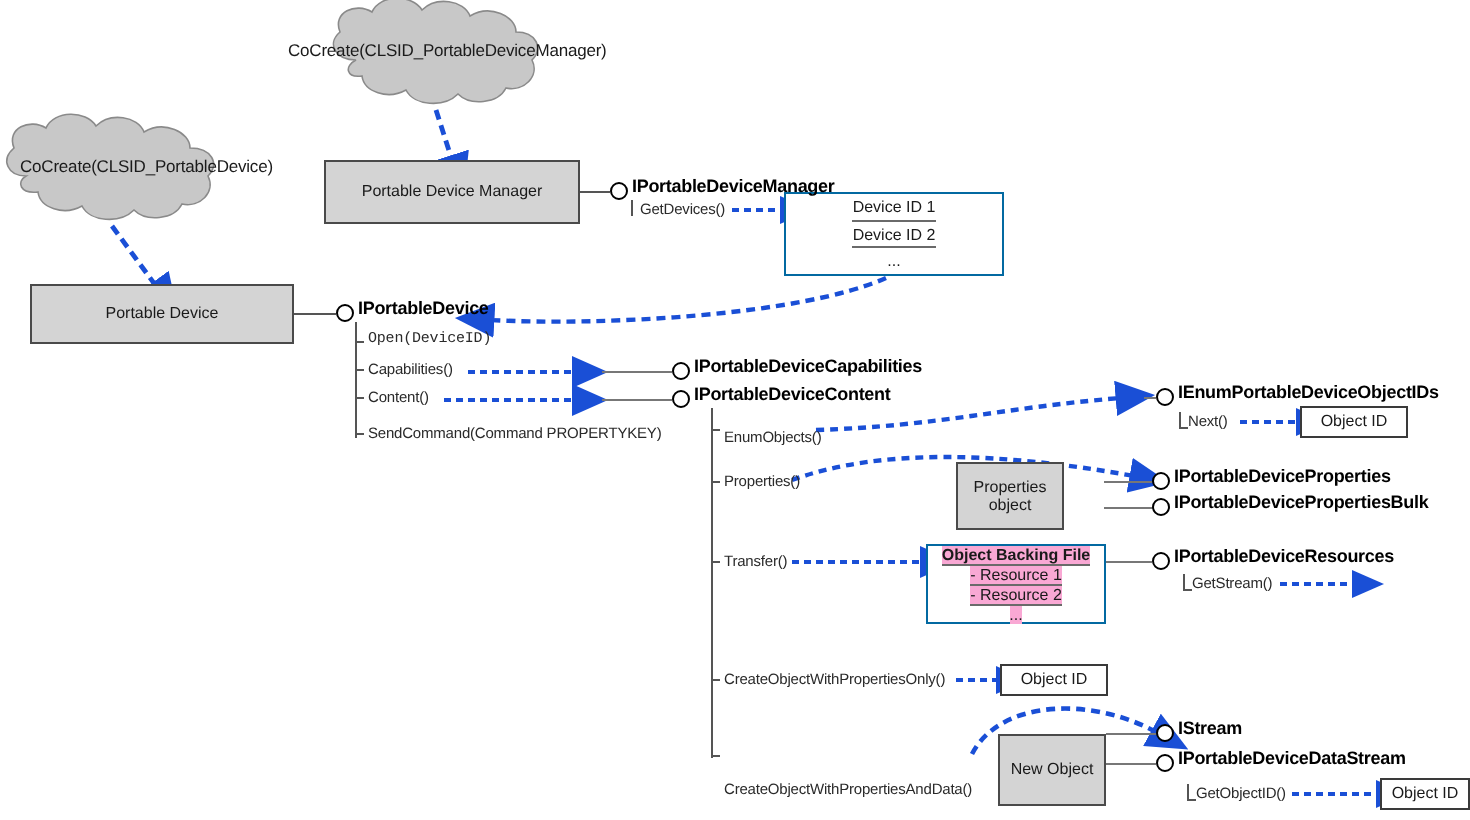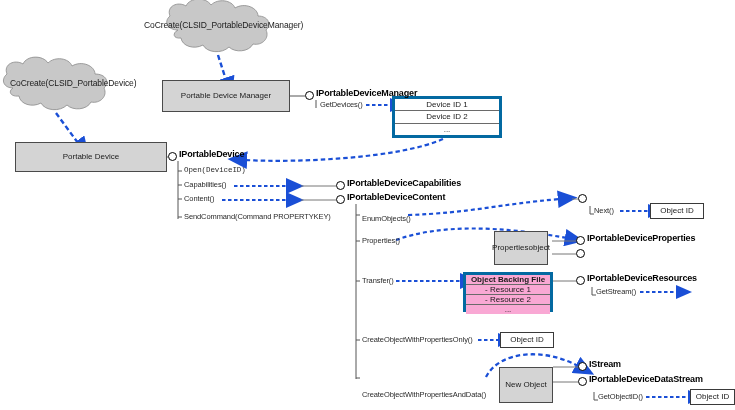--- a/index.html
+++ b/index.html
@@ -43,26 +43,27 @@
     z-index: 5;
   }
   .box.plain {
     background: #ffffff;
     border: 1px solid #3a3a3a;
   }
 
   
   .listbox {
     position: absolute;
-    border: 3px solid #0369a1;
+    border: 1px solid #0369a1;
     box-sizing: border-box;
     background: #ffffff;
     z-index: 5;
     display: flex;
     flex-direction: column;
+    align-items: center;
   }
   .listbox .row {
     flex: 1 1 auto;
     border-bottom: 1px solid #6a6a6a;
     font-size: 8px;
     color: #1a1a1a;
     display: flex;
     align-items: center;
     justify-content: center;
     box-sizing: border-box;
@@ -198,29 +199,29 @@
     <line x1="553" y1="382" x2="578" y2="382" stroke="#777" stroke-width="1"></line>
 
     <path d="M646,397 L690,397" stroke="#1a4fd6" stroke-width="2" stroke-dasharray="3.5,2.5" fill="none" marker-end="url(#bluearrow)"></path>
   </svg>
 
   <div class="cloud-label" style="left:144px; top:20px;">CoCreate(CLSID_PortableDeviceManager)</div>
   <div class="cloud-label" style="left:10px; top:78px;text-align:center;">CoCreate(CLSID_PortableDevice)</div>
 
   <div class="box" style="left:162px; top:80px; width:128px; height:32px;">Portable Device Manager</div>
 
-  <div class="box" style="left:15px; top:142px; width:152px; height:30px;">Portable Device</div>
+  <div class="box" style="left:15px; top:142px; width:132px; height:30px;">Portable Device</div>
 
   <div class="listbox" style="left:392px; top:96px; width:110px; height:42px;">
     <div class="row">Device ID 1</div>
     <div class="row">Device ID 2</div>
     <div class="row">...</div>
   </div>
 
-  <div class="box" style="left:494px; top:231px; width:54px; height:34px; flex-direction:row;">
+  <div class="box" style="left:478px; top:231px; width:54px; height:34px; flex-direction:column;">
     <span>Properties</span>
     <span>object</span>
   </div>
 
   <div class="listbox shaded" style="left:463px; top:272px; width:90px; height:40px;">
     <div class="row hdr">Object Backing File</div>
     <div class="row">- Resource 1</div>
     <div class="row">- Resource 2</div>
     <div class="row">...</div>
   </div>
@@ -239,21 +240,23 @@
   <div class="lolli" style="left:576px; top:236px;"></div>
   <div class="lolli" style="left:576px; top:249px;"></div>
   <div class="lolli" style="left:576px; top:276px;"></div>
   <div class="lolli" style="left:578px; top:362px;"></div>
   <div class="lolli" style="left:578px; top:377px;"></div>
 
   <div class="iface" style="left:316px; top:88px;">IPortableDeviceManager</div>
   <div class="iface" style="left:179px; top:149px;">IPortableDevice</div>
   <div class="iface" style="left:347px; top:178px;">IPortableDeviceCapabilities</div>
   <div class="iface" style="left:347px; top:192px;">IPortableDeviceContent</div>
+  <div class="iface" style="left:589px; top:191px;">IEnumPortableDeviceObjectIDs</div>
   <div class="iface" style="left:587px; top:233px;">IPortableDeviceProperties</div>
+  <div class="iface" style="left:587px; top:246px;">IPortableDevicePropertiesBulk</div>
   <div class="iface" style="left:587px; top:273px;">IPortableDeviceResources</div>
   <div class="iface" style="left:589px; top:359px;">IStream</div>
   <div class="iface" style="left:589px; top:374px;">IPortableDeviceDataStream</div>
 
   <div class="method" style="left:320px; top:100px;">GetDevices()</div>
 
   <div class="method" style="left:184px; top:166px;font-family:Liberation Mono, monospace;">Open(DeviceID)</div>
   <div class="method" style="left:184px; top:180px;">Capabilities()</div>
   <div class="method" style="left:184px; top:194px;">Content()</div>
   <div class="method" style="left:184px; top:212px;">SendCommand(Command PROPERTYKEY)</div>

